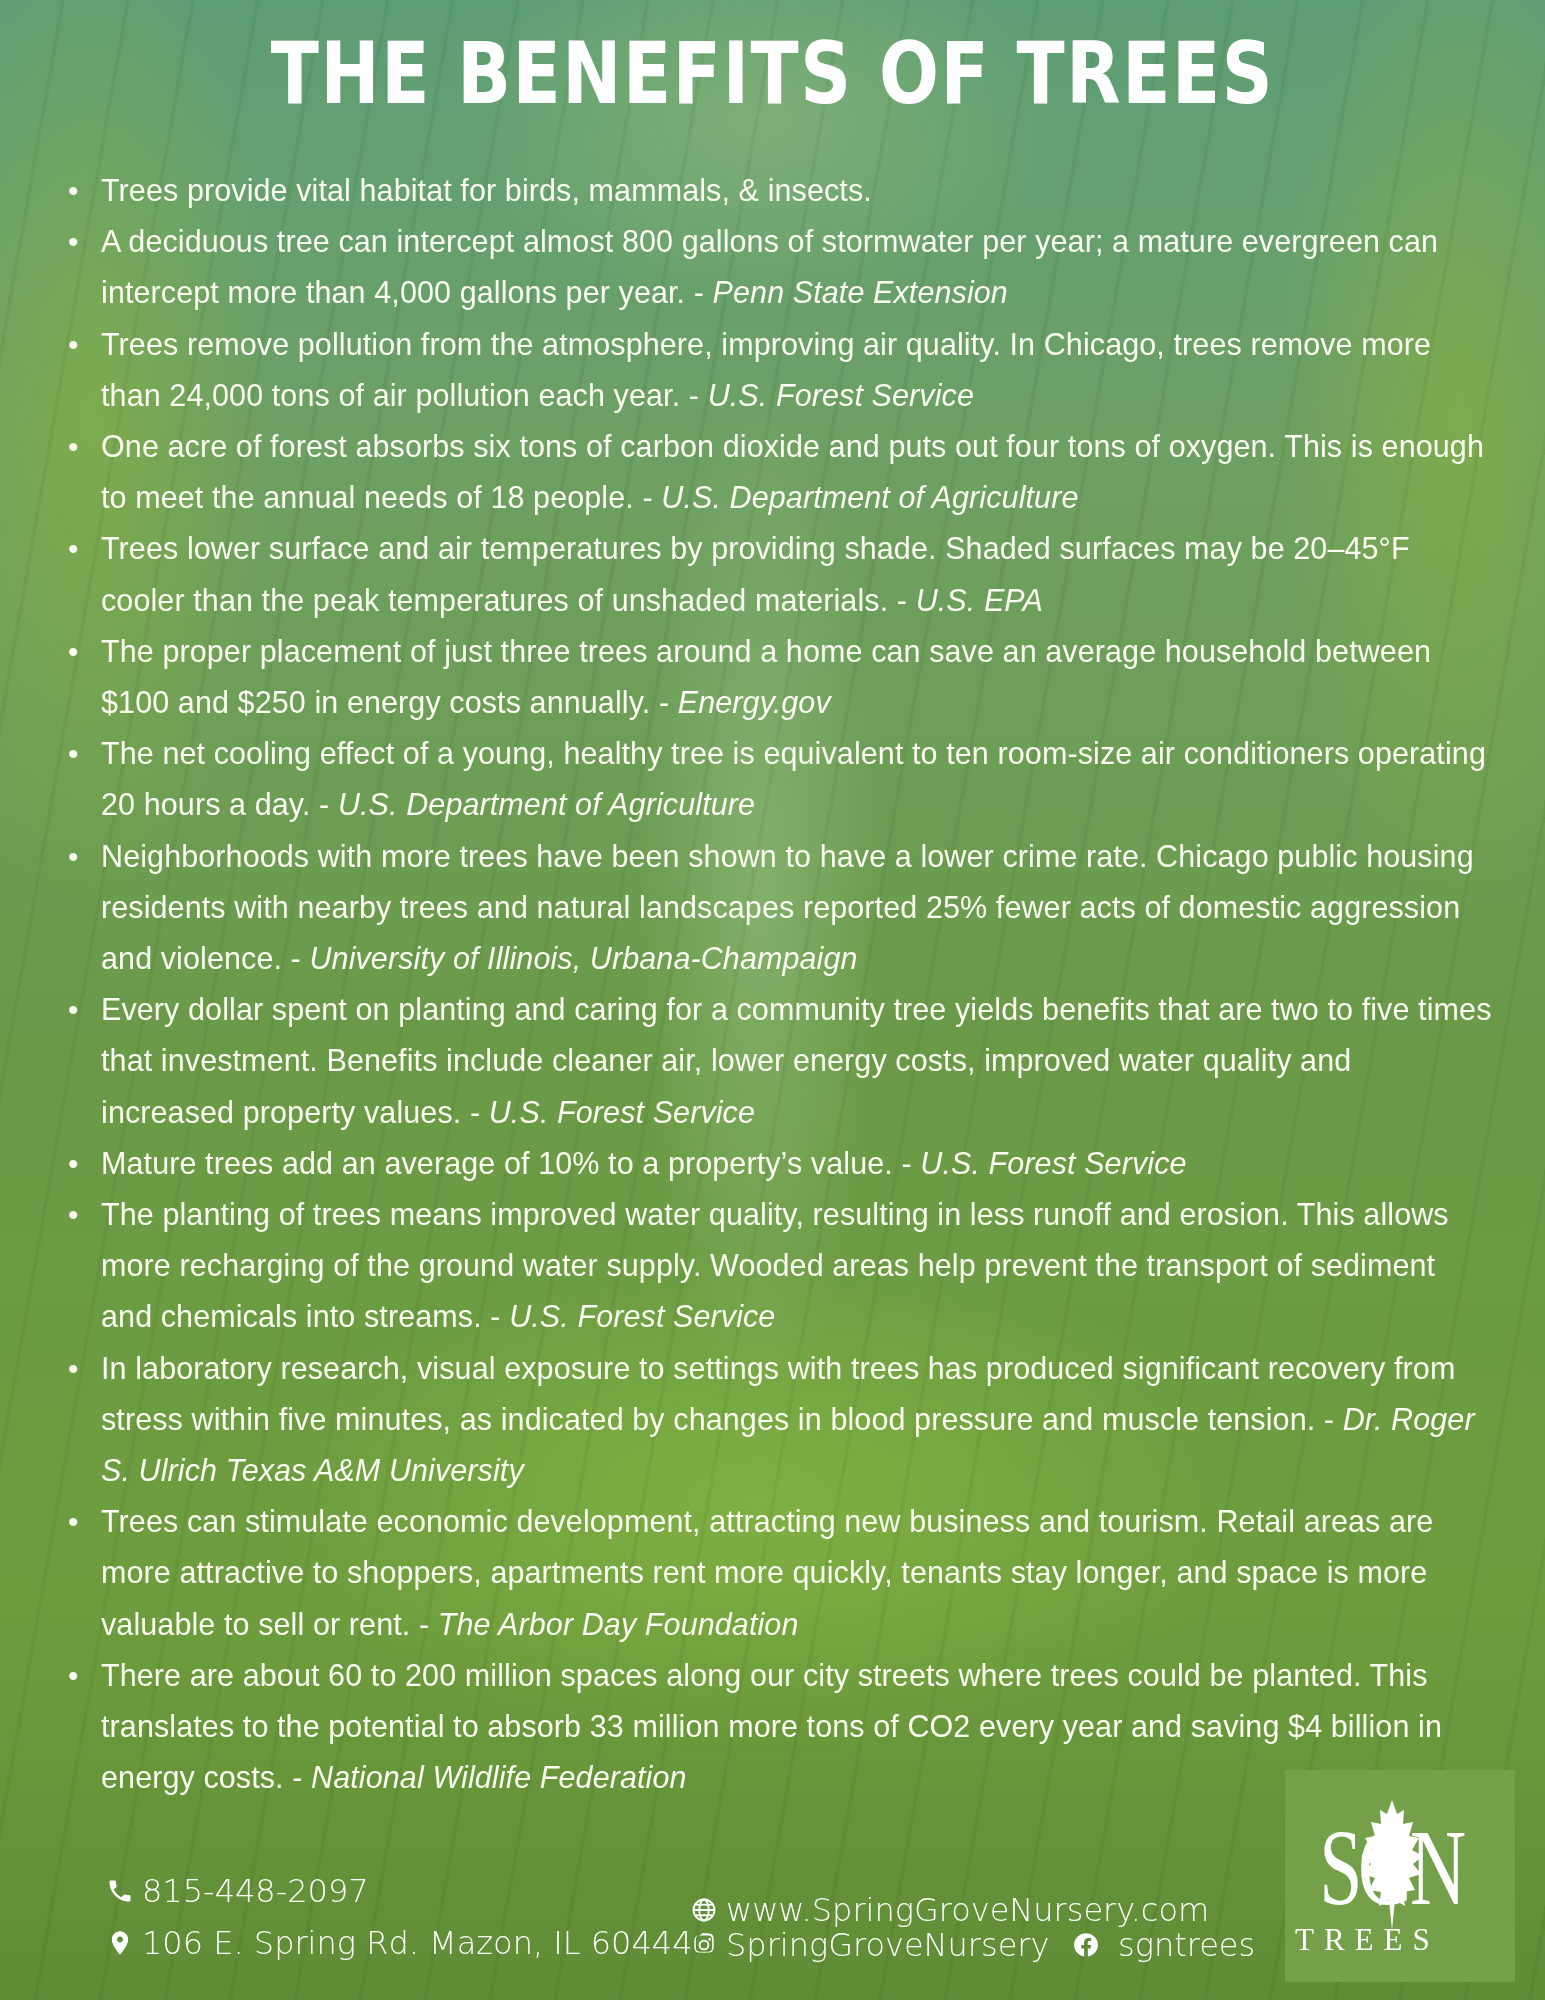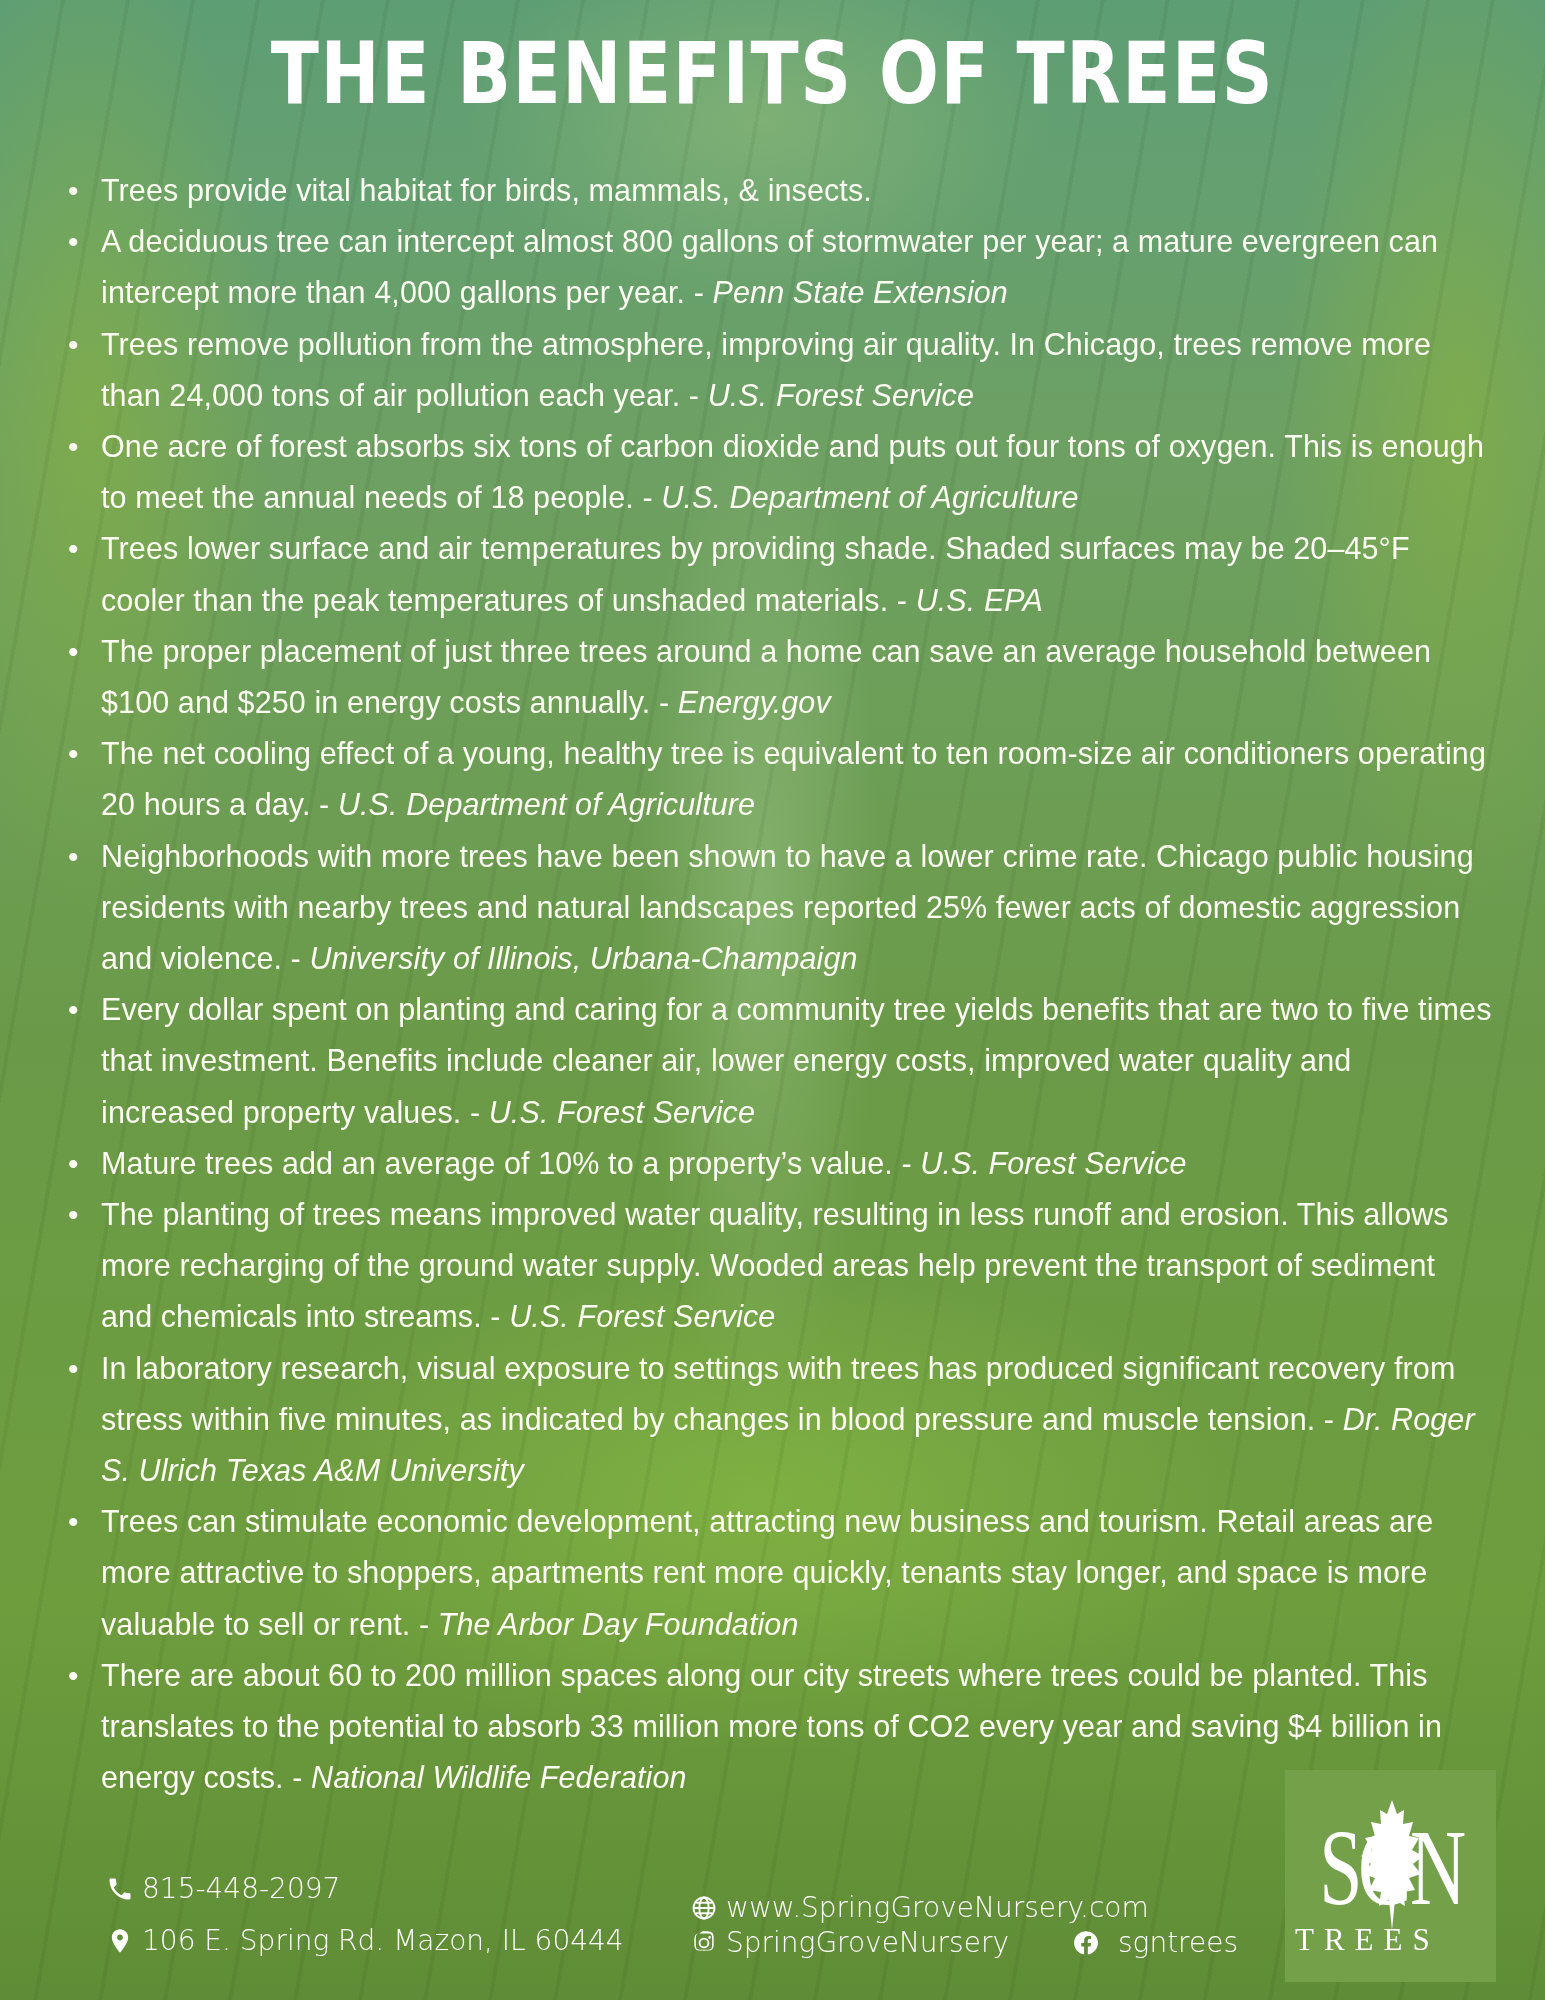--- a/index.html
+++ b/index.html
@@ -89,21 +89,21 @@
       font-style: italic;
     }
 
     .footer {
       position: absolute;
       left: 0;
       top: 1860px;
       width: 1545px;
       height: 120px;
       font-family: "DejaVu Sans", sans-serif;
-      font-size: 28px;
+      font-size: 32px;
       color: #ffffff;
     }
     .contact {
       position: absolute;
       display: flex;
       align-items: center;
       gap: 8px;
       white-space: nowrap;
       font-weight: 300;
     }
@@ -116,21 +116,21 @@
     .c-phone   { left: 106px; top: 12px; }
     .c-address { left: 106px; top: 64px; }
     .c-web     { left: 690px; top: 14px; margin-top: 17px; }
     .c-insta   { left: 690px; top: 66px; }
     .c-fb      { left: 1072px; top: 66px; gap: 18px; }
 
     .logo {
       position: absolute;
       left: 1285px;
       top: 1770px;
-      width: 211px;
+      width: 230px;
       height: 212px;
       background: #75a04a;
       box-sizing: border-box;
     }
     .logo-mark {
       position: absolute;
       top: 44px;
       left: 0;
       width: 211px;
       text-align: center;

